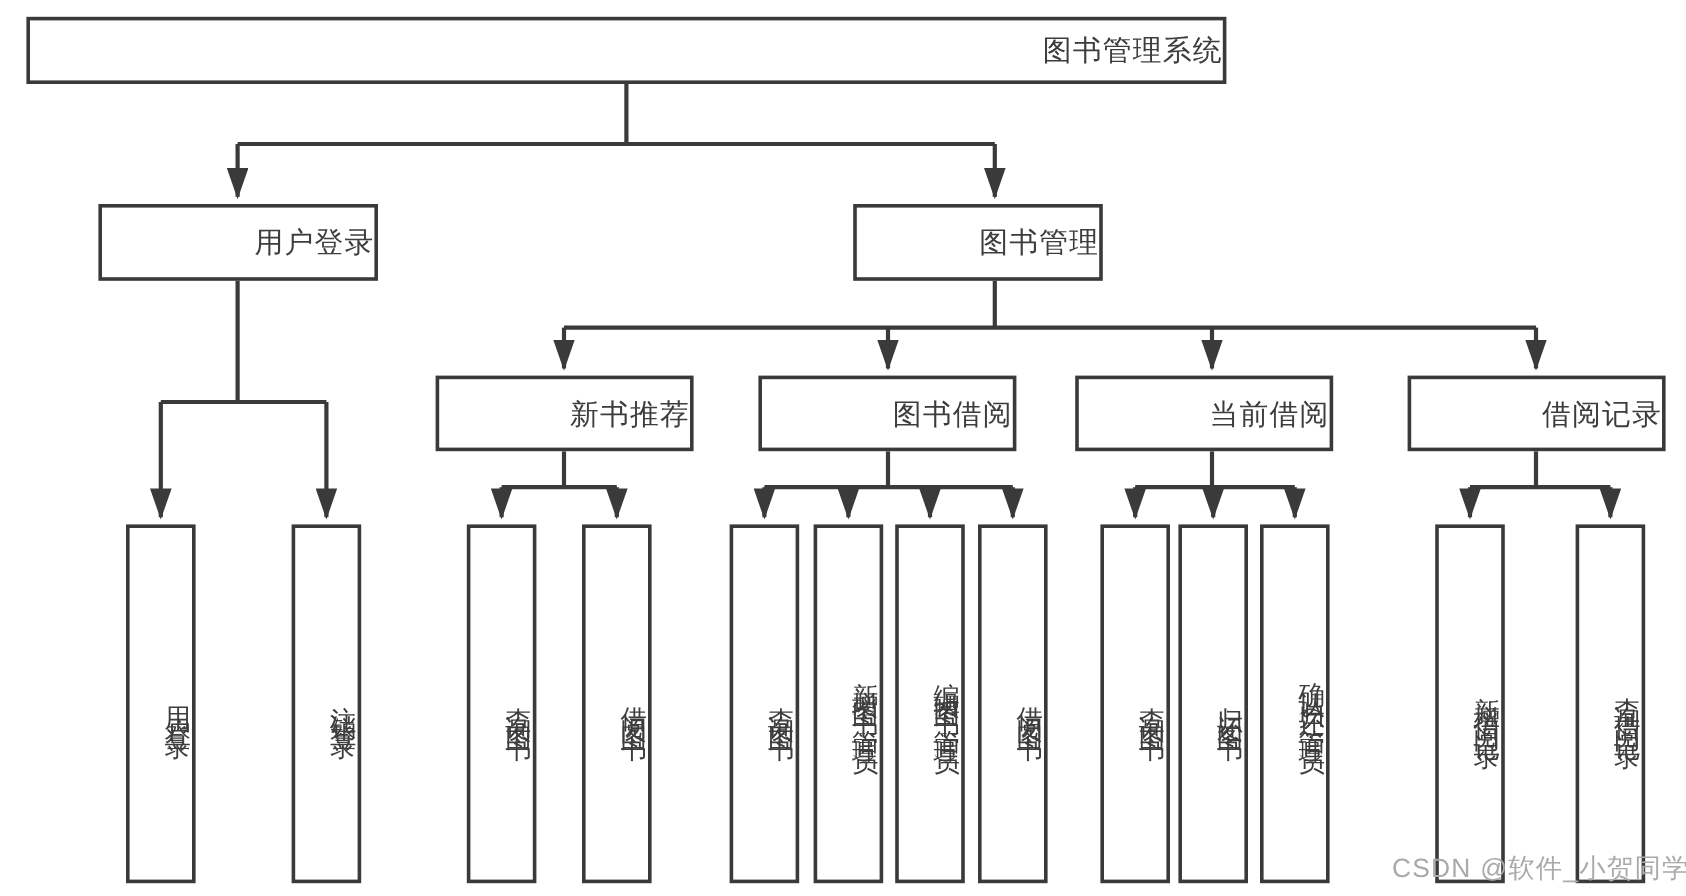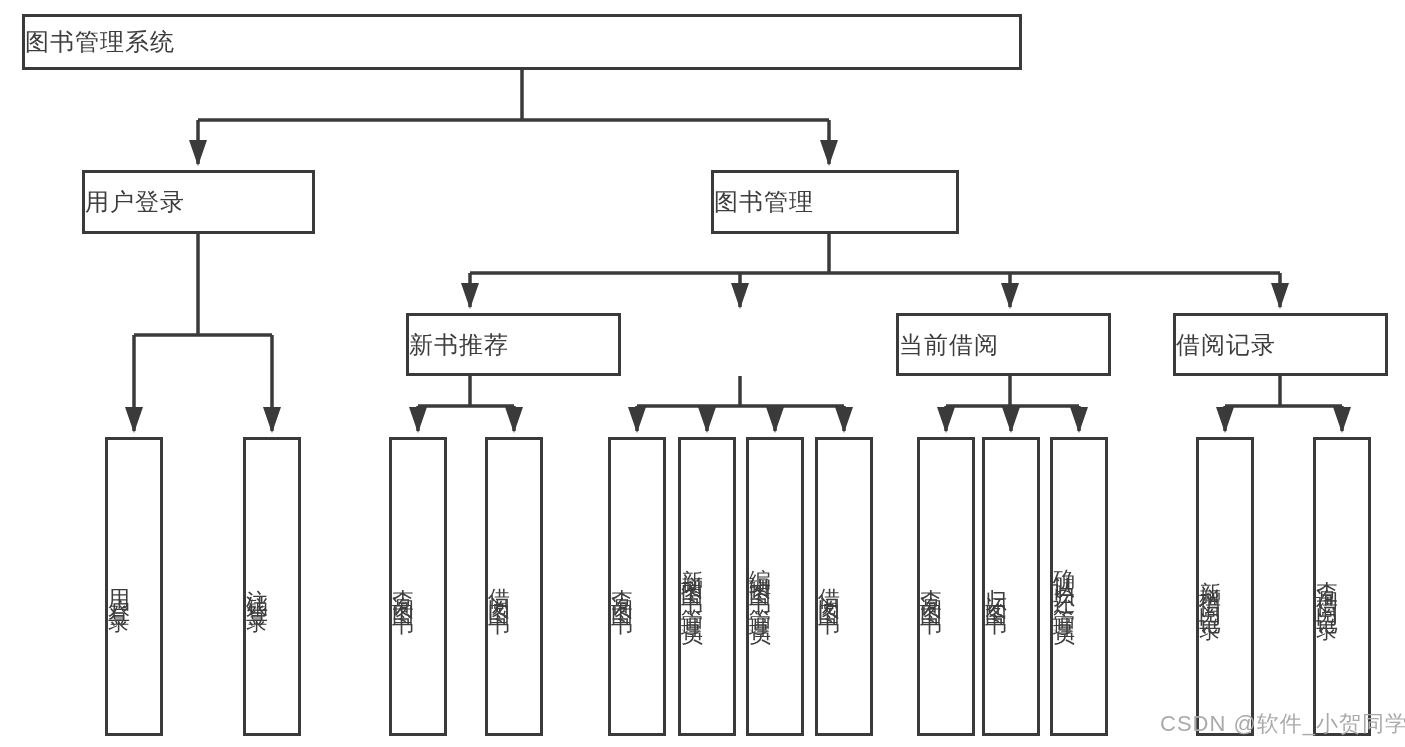--- a/index.html
+++ b/index.html
@@ -21,21 +21,21 @@
     top: 0;
     z-index: 1;
   }
   .node {
     position: absolute;
     box-sizing: border-box;
     border: 3px solid #3a3a3a;
     background: #ffffff;
     display: flex;
     align-items: center;
-    justify-content: flex-start;
+    justify-content: flex-end;
     color: #3d3d3d;
     z-index: 2;
   }
   .node.h {
     font-size: 24px;
     letter-spacing: 1px;
   }
   .node.v {
     font-size: 22px;
   }
@@ -52,22 +52,22 @@
     top: 709px;
     font-size: 22px;
     color: #aaaaaa;
     letter-spacing: 1px;
     z-index: 3;
     white-space: nowrap;
   }
   
   #n-root            { left: 22px;   top: 14px;  width: 1000px; height: 56px; }
   #n-user-login      { left: 82px;   top: 170px; width: 233px;  height: 64px; }
-  #n-book-mgmt       { left: 711px;  top: 170px; width: 248px;  height: 64px; }
-  #n-new-book-rec    { left: 363px;  top: 313px; width: 215px;  height: 63px; margin-left: 43px; }
+  #n-book-mgmt       { left: 711px;  top: 170px; width: 208px;  height: 64px; }
+  #n-new-book-rec    { left: 363px;  top: 313px; width: 215px;  height: 63px; }
   #n-book-borrow     { left: 632px;  top: 313px; width: 215px;  height: 63px; }
   #n-current-borrow  { left: 896px;  top: 313px; width: 215px;  height: 63px; }
   #n-borrow-records  { left: 1173px; top: 313px; width: 215px;  height: 63px; }
   
   .leaf { top: 437px; width: 58px; height: 299px; }
   #n-leaf-user-login     { left: 105px;  }
   #n-leaf-logout         { left: 243px;  }
   #n-leaf-rec-query      { left: 389px;  }
   #n-leaf-rec-borrow     { left: 485px;  }
   #n-leaf-bb-query       { left: 608px;  }
@@ -154,20 +154,23 @@
   <div id="n-user-login" class="node h">
     <span class="label">用户登录</span>
   </div>
   <div id="n-book-mgmt" class="node h">
     <span class="label">图书管理</span>
   </div>
 
   <div id="n-new-book-rec" class="node h">
     <span class="label">新书推荐</span>
   </div>
+  <div id="n-book-borrow" class="node h">
+    <span class="label">图书借阅</span>
+  </div>
   <div id="n-current-borrow" class="node h">
     <span class="label">当前借阅</span>
   </div>
   <div id="n-borrow-records" class="node h">
     <span class="label">借阅记录</span>
   </div>
 
   <div id="n-leaf-user-login" class="node v leaf">
     <span class="label">用户登录</span>
   </div>

